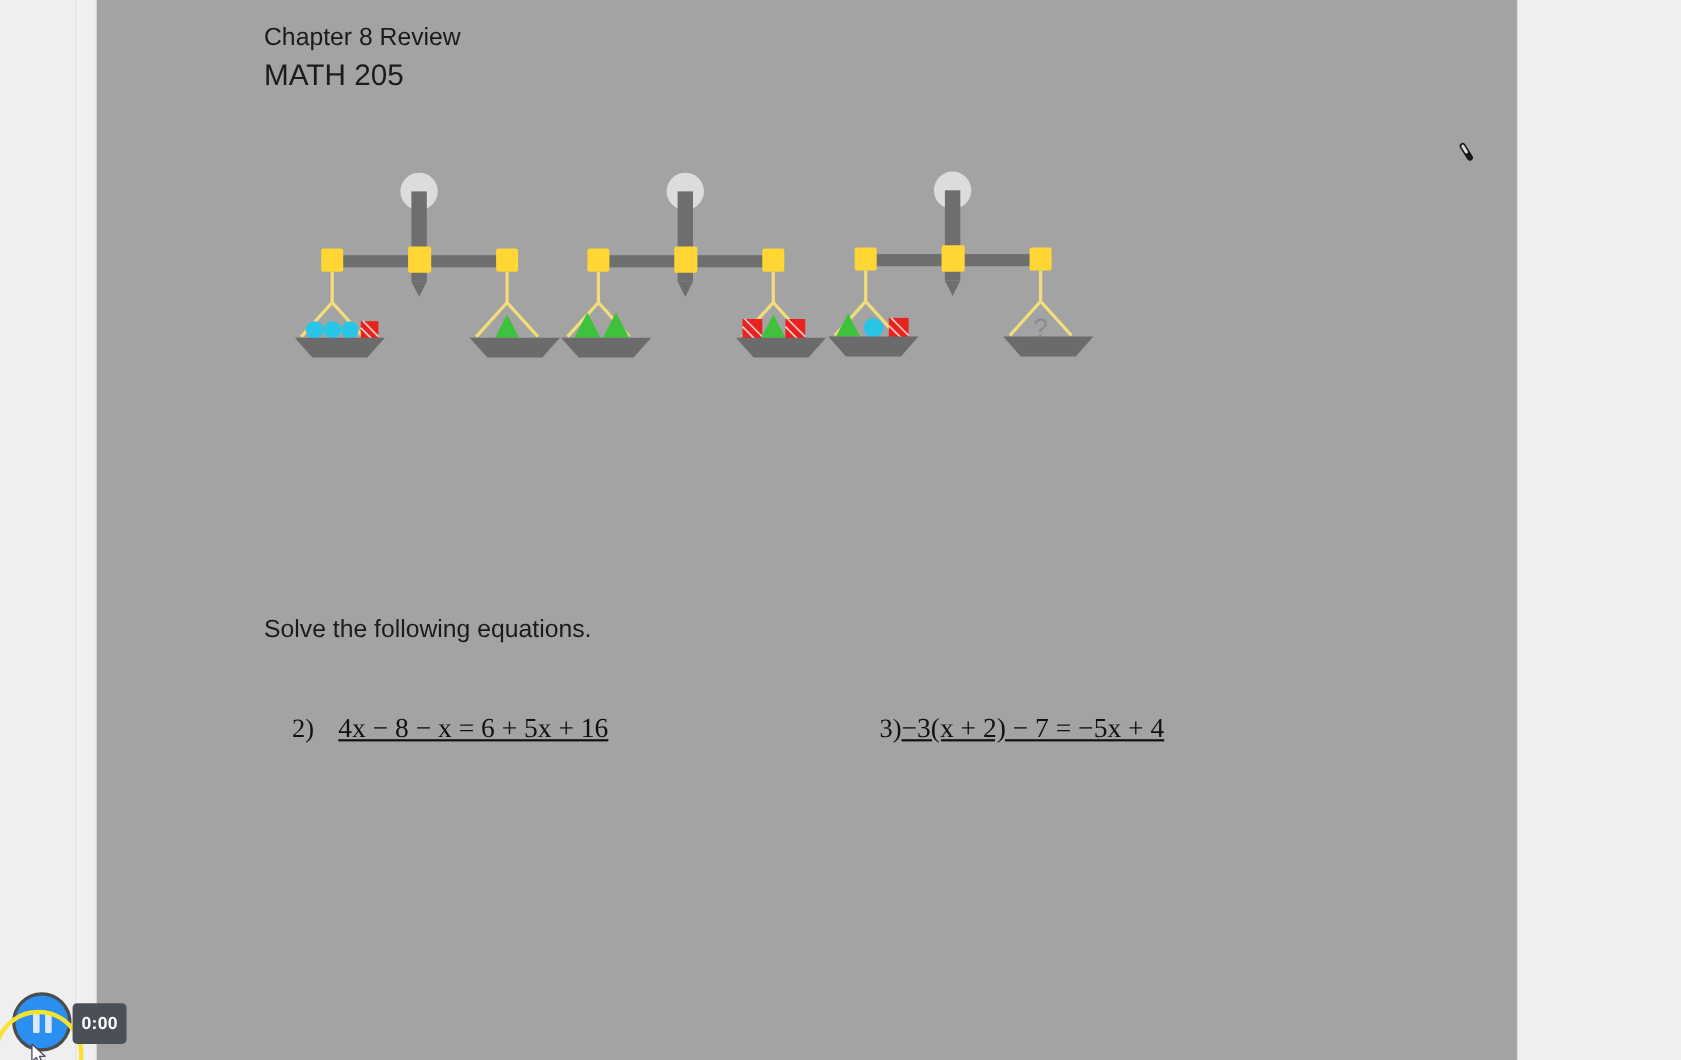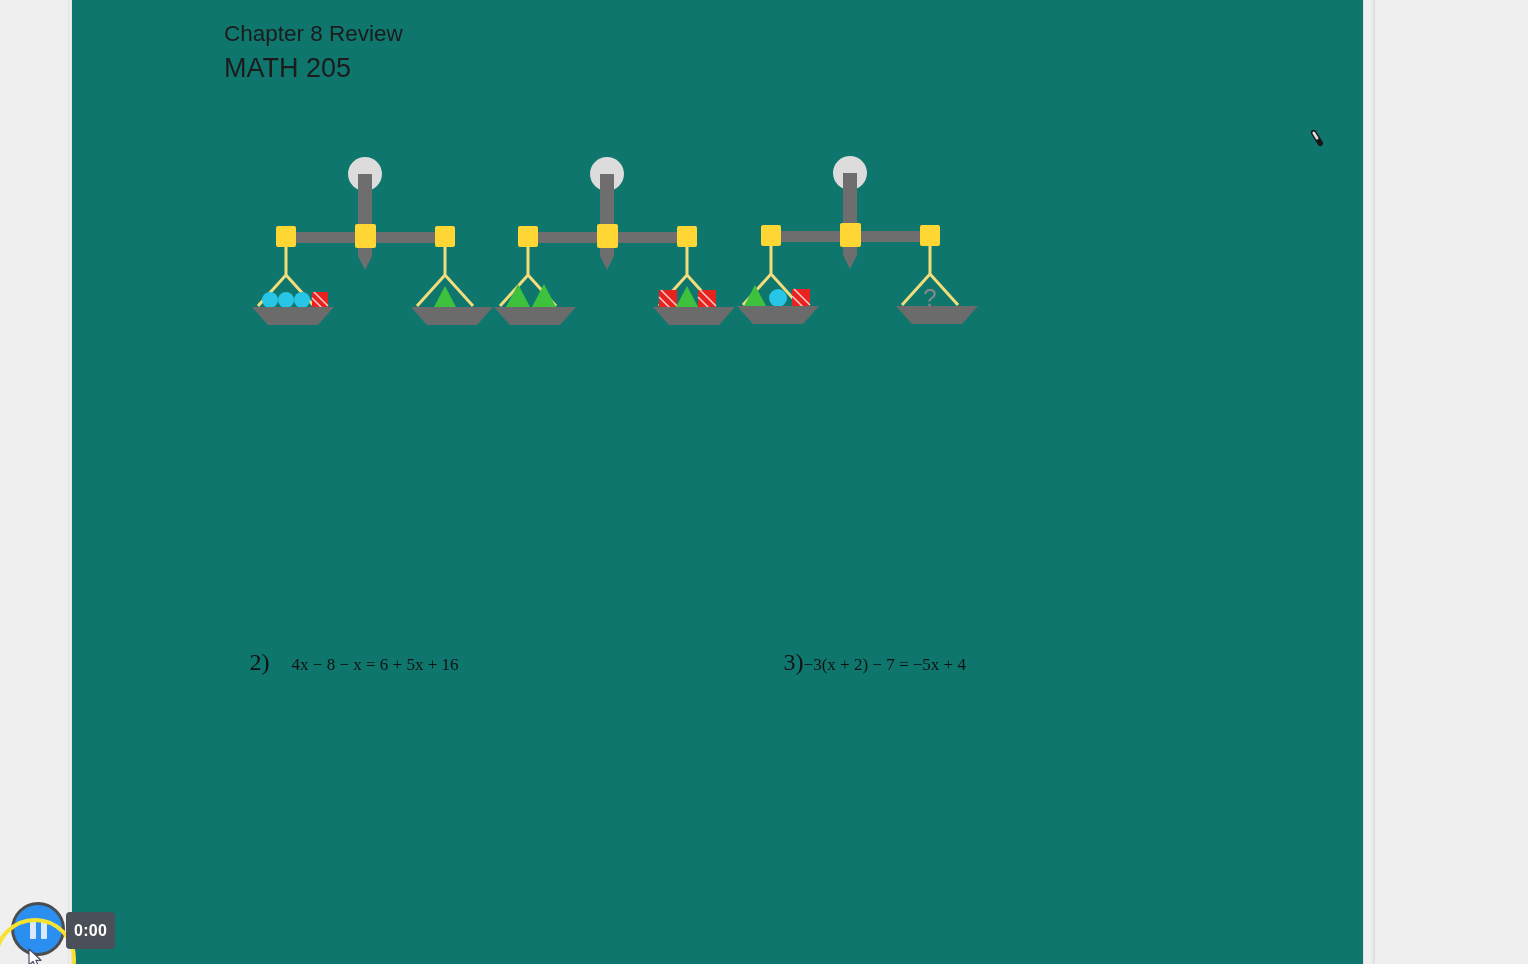--- a/index.html
+++ b/index.html
@@ -12,25 +12,25 @@
     height: 964px;
     background: #efefef;
     font-family: "Liberation Sans", sans-serif;
     overflow: hidden;
     position: relative;
   }
 
   
   #page-sheet {
     position: absolute;
-    left: 72px;
+    left: 88px;
     top: 0;
     width: 1291px;
     height: 964px;
-    background: #0f766e;
+    background: #a3a3a3;
     box-shadow: 0 0 0 1px #e2e2e2;
   }
   #page-left-edge {
     position: absolute;
     left: 68px;
     top: 0;
     width: 4px;
     height: 964px;
     background: linear-gradient(to right, #e4e4e4, #f7f7f7);
   }
@@ -79,21 +79,22 @@
     font-size: 23px;
     color: #111111;
     white-space: pre;
   }
   .eq-num {
     font-family: "Liberation Serif", serif;
     font-size: 24px;
   }
   .eq-body {
     font-family: "Liberation Serif", serif;
-    font-size: 17px;
+    font-size: 25px;
+    text-decoration: underline;
   }
   #eq2 { left: 152px; top: 622px; }
   #eq3 { left: 686px; top: 622px; }
   #eq2 .eq-body { margin-left: 22px; }
   #eq3 .eq-body { }
 
   
   #pencil-icon {
     position: absolute;
     left: 1232px;
@@ -288,20 +289,21 @@
         </g>
         <g>
           <path d="M195 96 L195 124 M195 124 L167 155 M195 124 L223 155" stroke="#f2dd7a" stroke-width="3" fill="none"></path>
           <text x="195" y="156" text-anchor="middle" font-family="Liberation Sans, sans-serif" font-size="24" fill="#8a8a8a">?</text>
           <path d="M161 156 L243 156 L227 174 L177 174 Z" fill="#6b6b6b"></path>
         </g>
       </svg>
     </div>
   </div>
 
+  <div class="doc-line" id="solve-line">Solve the following equations.</div>
 
   <div class="eq-row" id="eq2">
     <span class="eq-num">2)</span><span class="eq-body">4x − 8 − x = 6 + 5x + 16</span>
   </div>
 
   <div class="eq-row" id="eq3">
     <span class="eq-num">3)</span><span class="eq-body">−3(x + 2) − 7 = −5x + 4</span>
   </div>
 
 </div>

